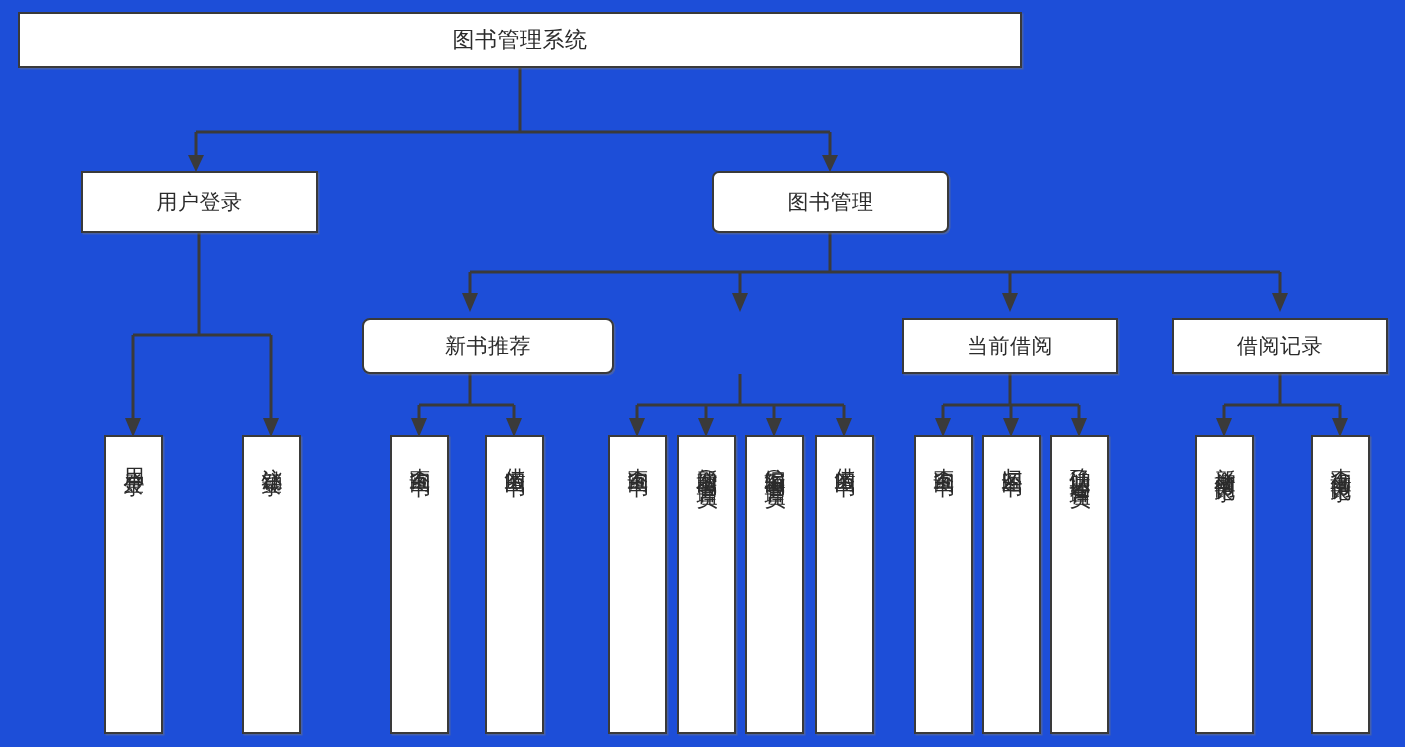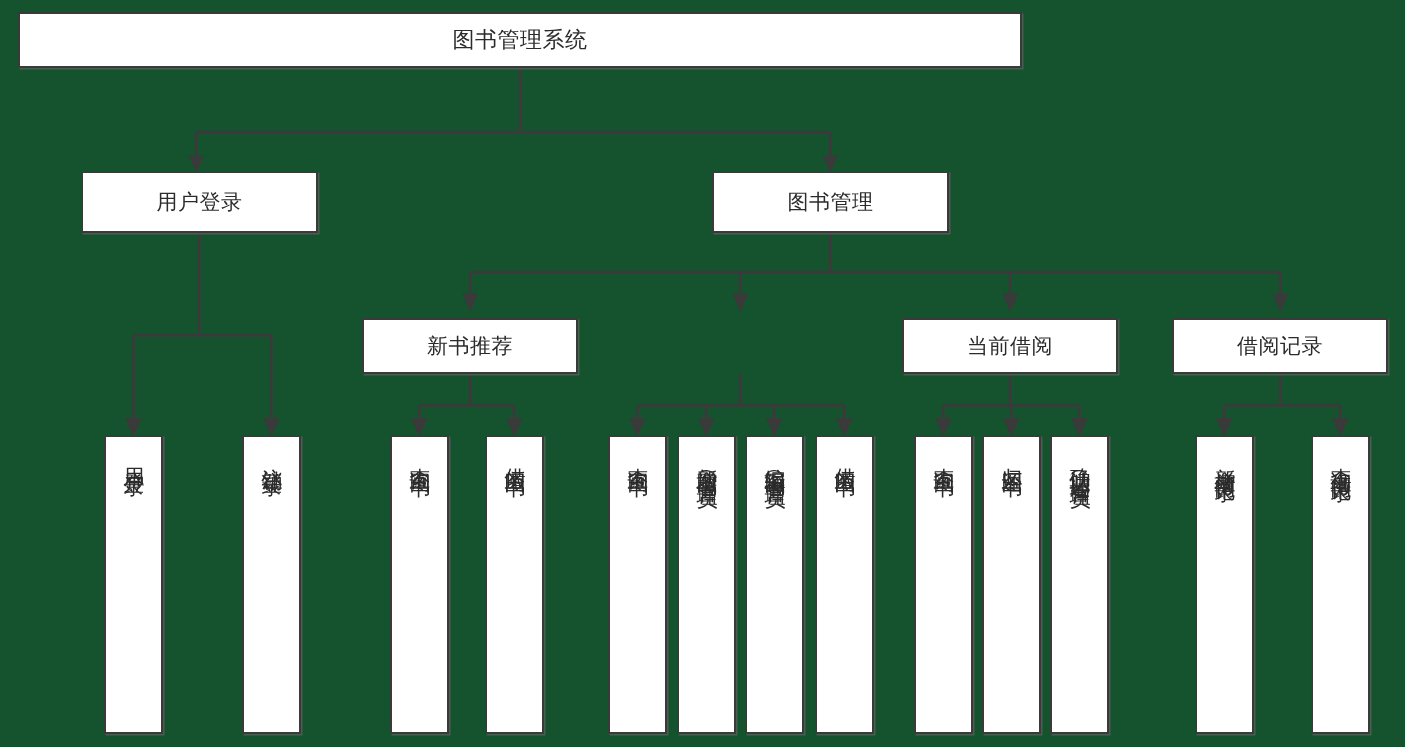--- a/index.html
+++ b/index.html
@@ -8,21 +8,21 @@
     padding: 0;
     background: #ffffff;
   }
   body {
     font-family: "DejaVu Sans", "Liberation Sans", sans-serif;
   }
   #diagram-root {
     position: relative;
     width: 1405px;
     height: 747px;
-    background: #14532d;
+    background: #1d4ed8;
     overflow: hidden;
   }
   svg.diagram-canvas {
     position: absolute;
     left: 0;
     top: 0;
     width: 1405px;
     height: 747px;
     display: block;
   }
@@ -153,25 +153,25 @@
   </svg>
 
   <div class="node-box root" style="left:18px; top:12px; width:1004px; height:56px;">
     <span class="node-label">图书管理系统</span>
   </div>
 
   <div class="node-box" style="left:81px; top:171px; width:237px; height:62px;">
     <span class="node-label">用户登录</span>
   </div>
 
-  <div class="node-box" style="left:712px; top:171px; width:237px; height:62px;">
+  <div class="node-box" style="left:712px; top:171px; width:237px; height:62px;border-radius:7px;">
     <span class="node-label">图书管理</span>
   </div>
 
-  <div class="node-box" style="left:362px; top:318px; width:216px; height:56px;">
+  <div class="node-box" style="left:362px; top:318px; width:252px; height:56px;border-radius:8px;">
     <span class="node-label">新书推荐</span>
   </div>
 
 
   <div class="node-box" style="left:902px; top:318px; width:216px; height:56px;justify-content:center;">
     <span class="node-label">当前借阅</span>
   </div>
 
   <div class="node-box" style="left:1172px; top:318px; width:216px; height:56px;">
     <span class="node-label">借阅记录</span>

